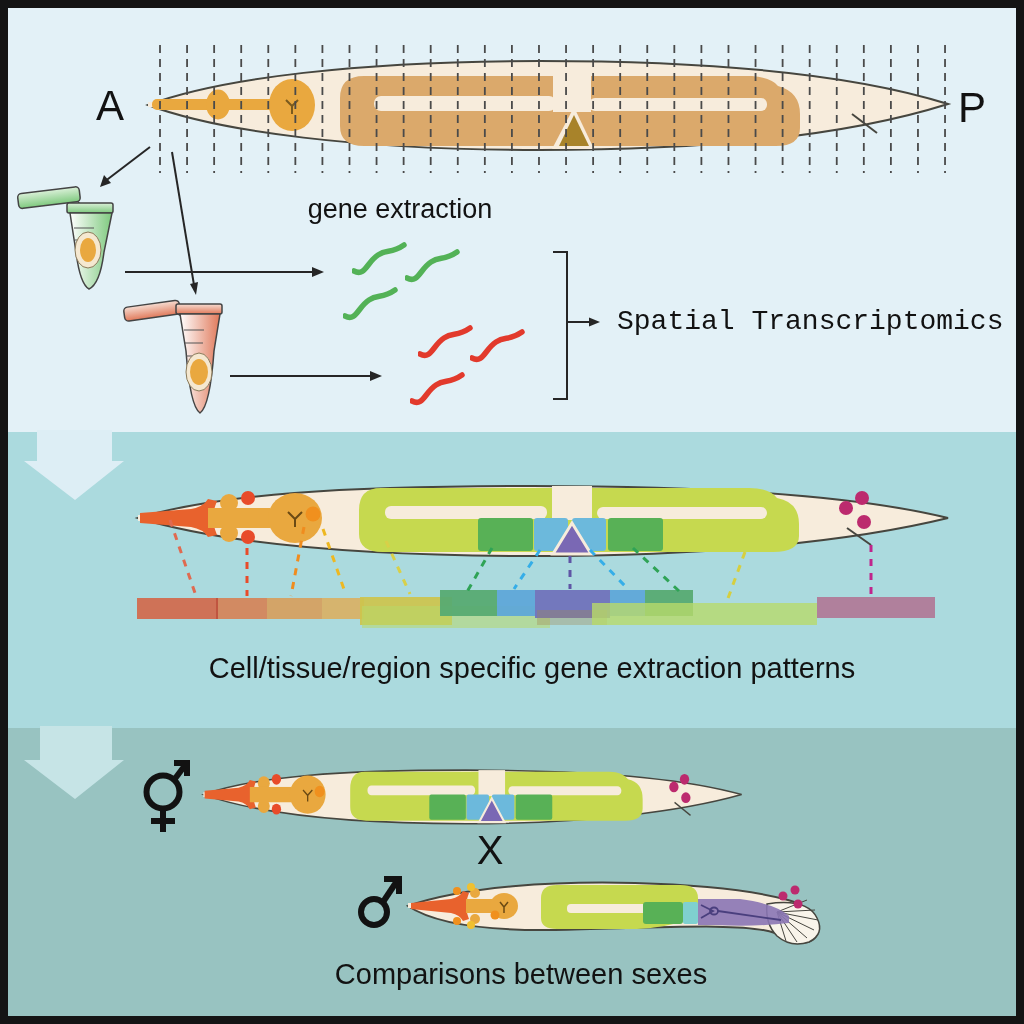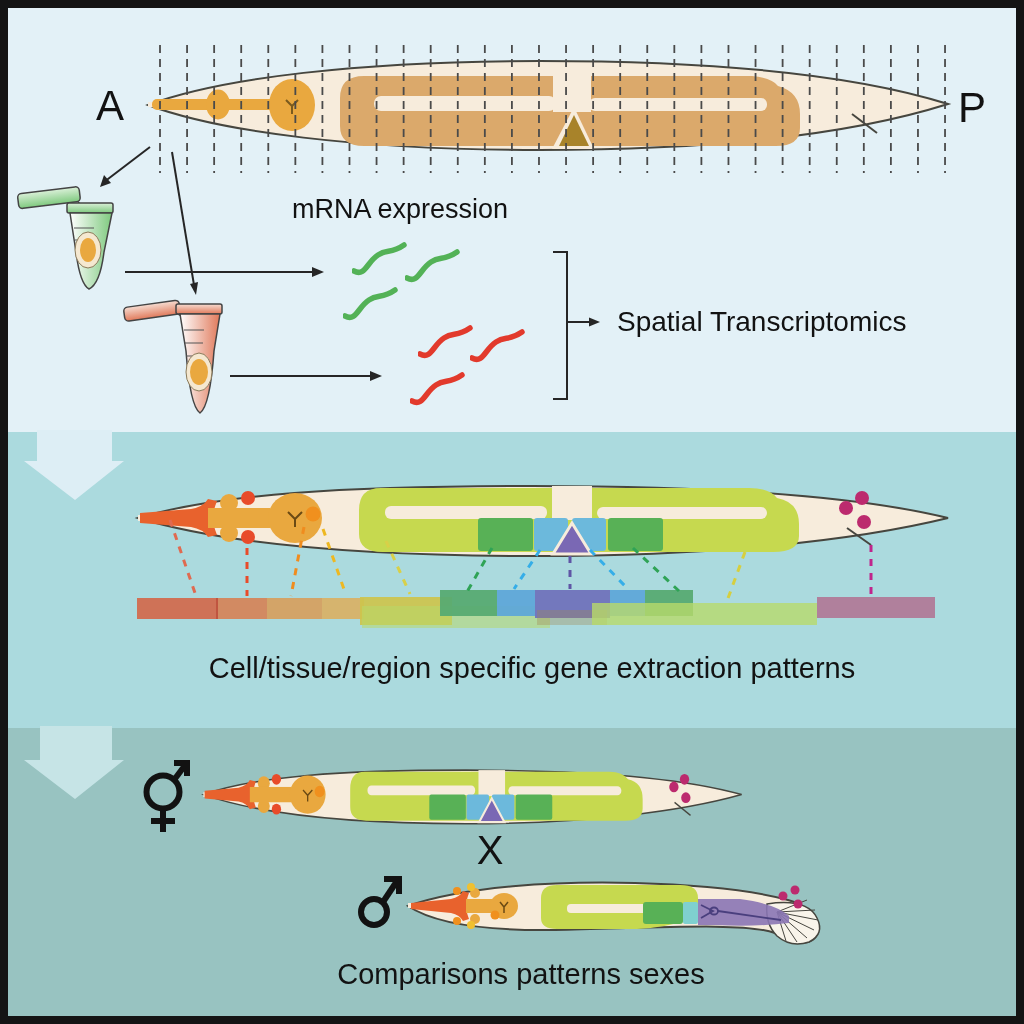--- a/index.html
+++ b/index.html
@@ -8,21 +8,21 @@
   .abs{position:absolute;}
   .sec{position:absolute;left:0;width:1024px;}
   #sec-top{top:0;height:432px;background:var(--bg-top);}
   #sec-mid{top:432px;height:296px;background:var(--bg-middle);}
   #sec-bot{top:728px;height:296px;background:var(--bg-bottom);}
   #frame{position:absolute;inset:0;border:8px solid var(--frame-border);z-index:60;pointer-events:none;}
   .cap{position:absolute;color:var(--text-color);text-align:center;white-space:nowrap;}
   #lbl-a{left:96px;top:82px;font-size:42px;}
   #lbl-p{left:958px;top:84px;font-size:42px;}
   #txt-mrna{left:268px;top:194px;width:264px;font-size:27px;}
-  #txt-spatial{left:617px;top:306px;font-size:28px;}
+  #txt-spatial{left:617px;top:306px;font-size:28px;font-family:Liberation Mono, monospace;}
   #txt-mid{left:40px;top:652px;width:984px;font-size:29px;}
   #txt-bot{left:18px;top:958px;width:1006px;font-size:29px;}
   #lbl-x{left:455px;top:828px;width:70px;font-size:40px;}
   .seg{position:absolute;}
   svg{display:block;}
 </style>
 </head>
 <body>
 
 <div id="stage">
@@ -288,20 +288,20 @@
       <ellipse cx="309" cy="33" rx="4" ry="3.5"></ellipse>
       <path d="M313,33 L376,42"></path>
     </g>
     <circle cx="378" cy="18" r="4.5" fill="var(--tail-magenta)"></circle>
     <circle cx="390" cy="12" r="4.5" fill="var(--tail-magenta)"></circle>
     <circle cx="393" cy="26" r="4.5" fill="var(--tail-magenta)"></circle>
   </svg>
 
   <div class="cap" id="lbl-a">A</div>
   <div class="cap" id="lbl-p">P</div>
-  <div class="cap" id="txt-mrna">mRNA expression</div>
+  <div class="cap" id="txt-mrna">gene extraction</div>
   <div class="cap" id="txt-spatial">Spatial Transcriptomics</div>
   <div class="cap" id="txt-mid">Cell/tissue/region specific gene extraction patterns</div>
   <div class="cap" id="lbl-x">X</div>
-  <div class="cap" id="txt-bot">Comparisons patterns sexes</div>
+  <div class="cap" id="txt-bot">Comparisons between sexes</div>
 
   <div id="frame"></div>
 </div>
 
 </body></html>

